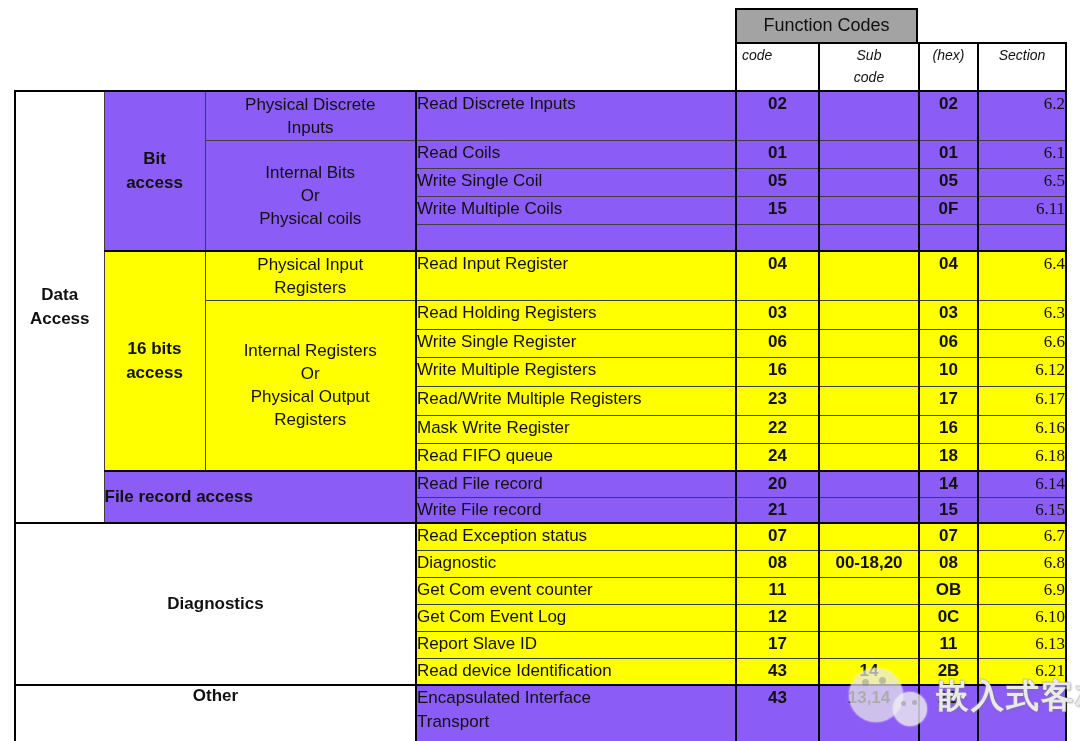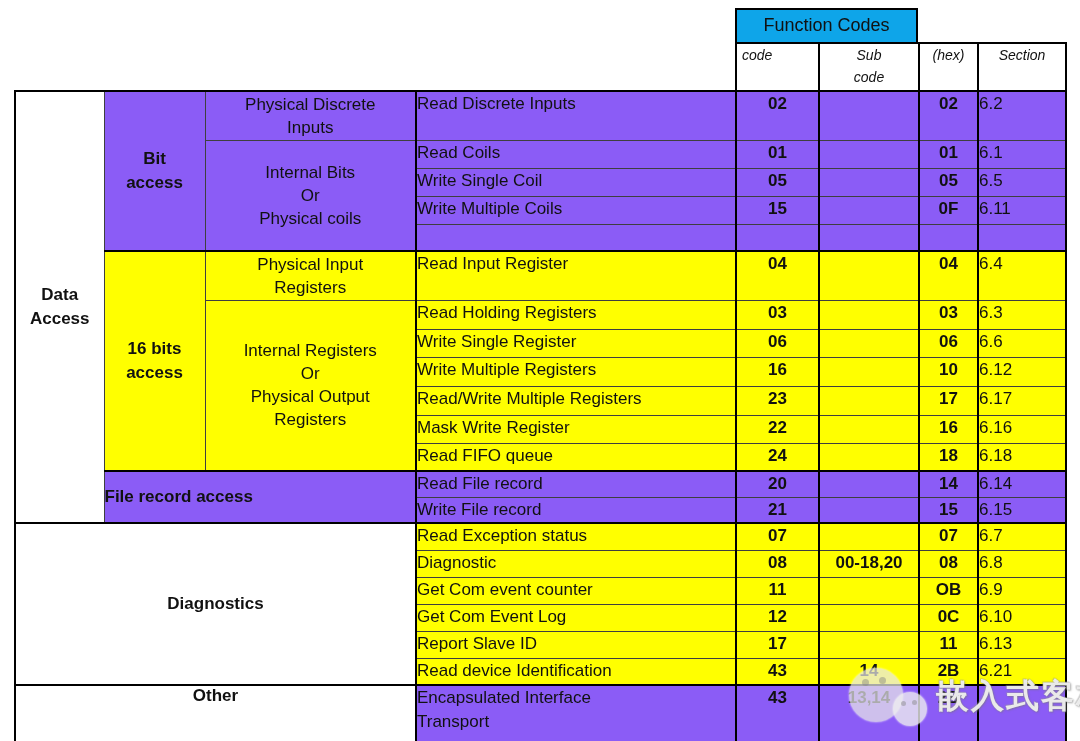--- a/index.html
+++ b/index.html
@@ -3,21 +3,21 @@
 <meta charset="utf-8">
 <style>
   html,body{margin:0;padding:0;background:#fff;}
   #canvas{
     position:relative;width:1080px;height:741px;background:#ffffff;overflow:hidden;
     font-family:"Liberation Sans","DejaVu Sans",sans-serif;color:#111;
   }
   
   .fc-box{
     position:absolute;left:735px;top:8px;width:183px;height:34px;box-sizing:border-box;
-    border:2px solid #000;border-bottom:none;background:#0ea5e9;
+    border:2px solid #000;border-bottom:none;background:#a3a3a3;
     text-align:center;font-size:18px;padding-top:5px;
   }
   .htbl{position:absolute;left:735px;top:42px;width:330px;border-collapse:collapse;table-layout:fixed;}
   .htbl td{
     border:2px solid #000;border-bottom:none;background:#fff;
     font-style:italic;font-size:14px;text-align:center;vertical-align:top;
     line-height:22px;white-space:pre-line;height:46px;padding:0;overflow:hidden;
   }
   .htbl td.hd-code{text-align:left;padding-left:5px;}
   
@@ -26,21 +26,21 @@
     border-collapse:collapse;table-layout:fixed;border:2px solid #000;
   }
   .tbl td{border:1px solid #3f3f3f;font-size:17px;padding:0;overflow:hidden;}
   .tbl td.c-d,.tbl td.c-e,.tbl td.c-f,.tbl td.c-g,.tbl td.c-h{border-left:2px solid #000;}
   tr.sect > td{border-top:2px solid #000;margin-top:28px;}
   .gray{background:#8b5cf6;}
   .yel{background:#ffff00;}
   .wht{background:#ffffff;}
   .fn{text-align:left;padding:0 4px;vertical-align:top;line-height:24px;white-space:pre-line;}
   .num{font-weight:bold;text-align:center;vertical-align:top;line-height:24px;}
-  .sec{text-align:left;vertical-align:top;line-height:24px;}
+  .sec{text-align:right;vertical-align:top;line-height:24px;font-family:Liberation Serif, serif;}
   .cat{font-weight:bold;text-align:center;vertical-align:middle;white-space:pre-line;line-height:24px;}
   .subc{text-align:center;vertical-align:middle;white-space:pre-line;line-height:23px;padding:0 2px;}
   .frc{font-weight:bold;text-align:left;padding:0 4px;vertical-align:middle;}
   .other-cell{font-weight:bold;text-align:center;vertical-align:top;padding-top:3px;}
   
   .r49{height:49px}.r29{height:29px}.r28{height:28px}.r27{height:27px}.r26{height:26px}.r56{height:60px}
   
   .watermark{position:absolute;left:843px;top:662px;width:230px;height:68px;z-index:5;pointer-events:none;}
   .wm-bubble{position:absolute;border-radius:50%;background:rgba(232,232,232,0.72);box-shadow:0 0 2px rgba(255,255,255,0.9);}
   .wm-b1{left:6px;top:6px;width:54px;height:54px;}

